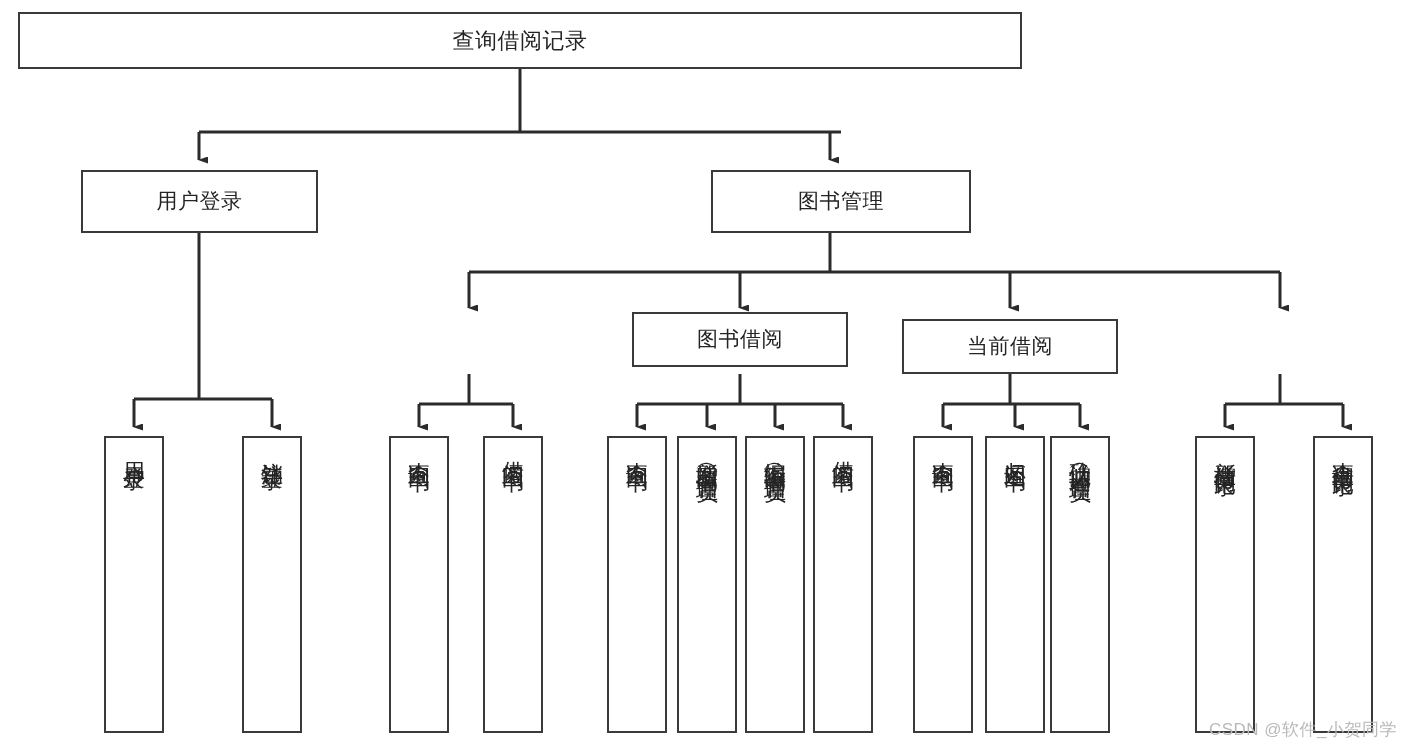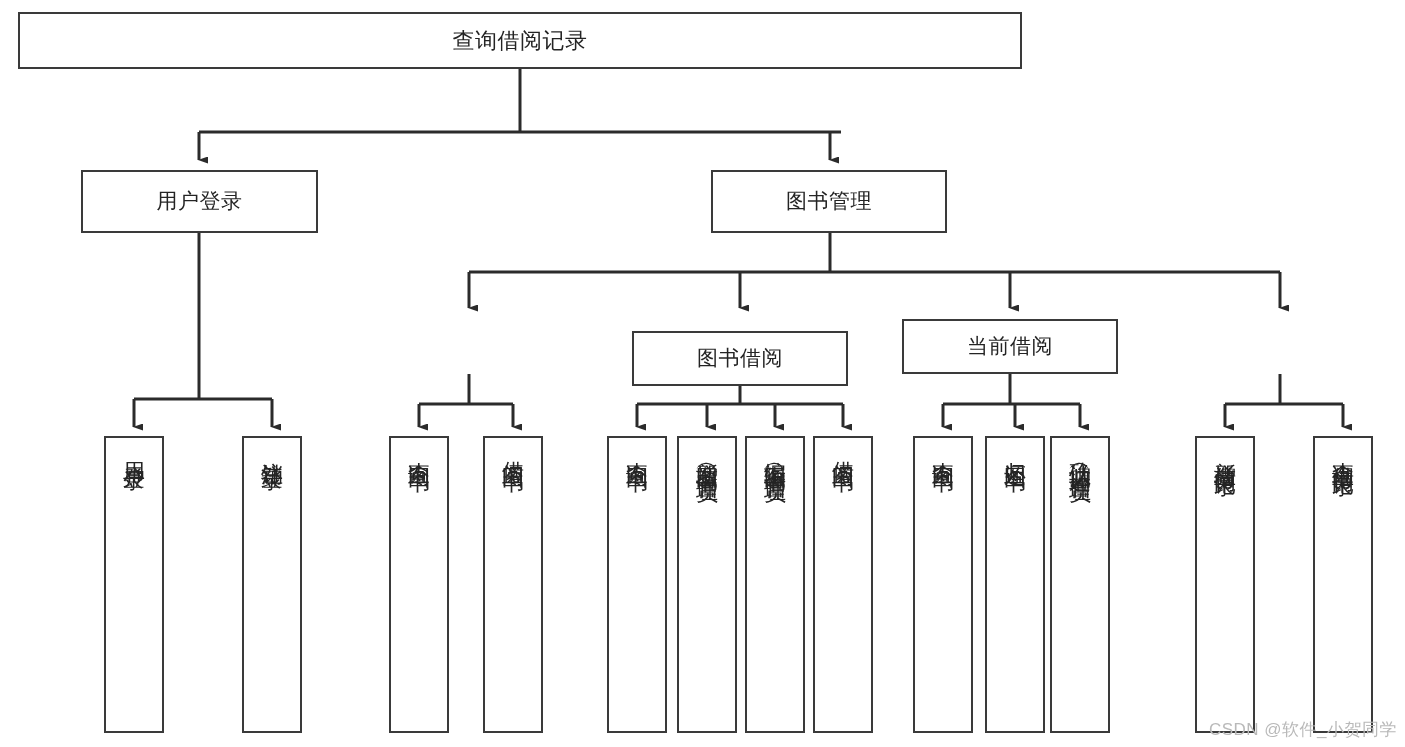--- a/index.html
+++ b/index.html
@@ -116,25 +116,25 @@
     </g>
   </svg>
 
   <div class="node horiz root" style="left: 18px; top: 12px; width: 1004px; height: 57px;">
     <span class="lbl">查询借阅记录</span>
   </div>
 
   <div class="node horiz" style="left: 81px; top: 170px; width: 237px; height: 63px;">
     <span class="lbl">用户登录</span>
   </div>
-  <div class="node horiz" style="left: 711px; top: 170px; width: 236px; height: 63px;">
+  <div class="node horiz" style="left: 711px; top: 170px; width: 260px; height: 63px;">
     <span class="lbl">图书管理</span>
   </div>
 
-  <div class="node horiz" style="left: 632px; top: 331px; width: 216px; height: 55px;">
+  <div class="node horiz" style="left: 632px; top: 312px; width: 216px; height: 55px;">
     <span class="lbl">图书借阅</span>
   </div>
   <div class="node horiz" style="left: 902px; top: 319px; width: 216px; height: 55px;">
     <span class="lbl">当前借阅</span>
   </div>
 
   <div class="node vert" style="left: 104px; top: 436px; width: 60px; height: 297px;">
     <span class="lbl">用户登录</span>
   </div>
   <div class="node vert" style="left: 242px; top: 436px; width: 60px; height: 297px;">

